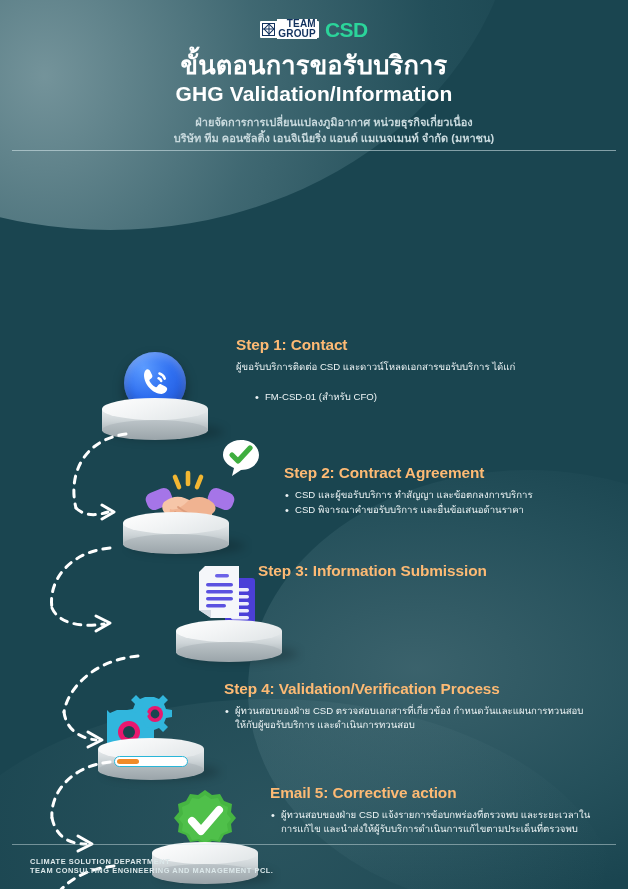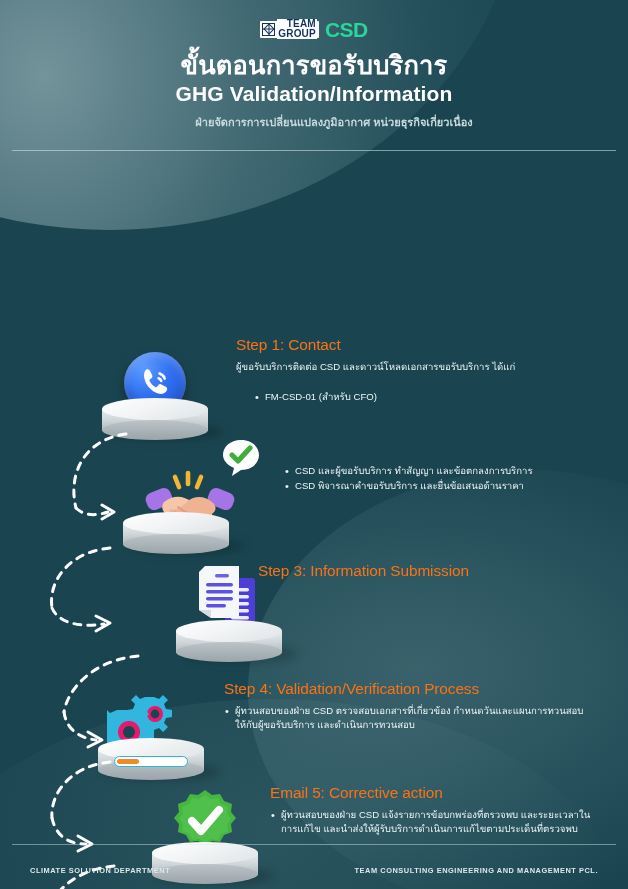--- a/index.html
+++ b/index.html
@@ -180,22 +180,22 @@
   .step-art {
     position: absolute;
     width: 125px;
     height: 108px;
   }
   .step-body {
     position: absolute;
   }
   .step-title {
     font-size: 15.4px;
-    font-weight: 400;
-    color: #f97316;
+    font-weight: 700;
+    color: #fdba74;
     letter-spacing: -.1px;
     margin-bottom: 6px;
   }
   .step-text {
     font-size: 9.6px;
     color: #eef5f6;
     line-height: 1.5;
   }
   .step-text .lead { margin-bottom: 8px; }
   .bullets { list-style: none; }
@@ -323,20 +323,21 @@
     left: 0; right: 0;
     bottom: 14px;
     z-index: 5;
     display: flex;
     justify-content: space-between;
     padding: 0 30px;
     font-size: 7.4px;
     font-weight: 700;
     letter-spacing: .55px;
     color: #dce8ea;
+    flex-direction: column;
   }
 </style>
 </head>
 <body>
 
 <div id="poster">
 
   <div class="bg-glow-topleft"></div>
   <div class="bg-glow-right"></div>
   <div class="bg-glow-bottom"></div>
@@ -354,20 +355,21 @@
         </div>
       </div>
       <div class="logo-csd">CSD</div>
     </div>
 
     <div class="title-th">ขั้นตอนการขอรับบริการ</div>
     <div class="title-en">GHG Validation/Information</div>
 
     <div class="subtitle">
       <div>ฝ่ายจัดการการเปลี่ยนแปลงภูมิอากาศ หน่วยธุรกิจเกี่ยวเนื่อง</div>
+      <div>บริษัท ทีม คอนซัลติ้ง เอนจิเนียริ่ง แอนด์ แมเนจเมนท์ จำกัด (มหาชน)</div>
     </div>
   </div>
   <div class="divider"></div>
 
   <div class="steps">
 
     <div class="step" style="top:178px;">
       <div class="step-art" style="left:92px; top:0;">
         <div class="art-icon icon-phone">
           <svg width="40" height="40" viewBox="0 0 40 40" aria-hidden="true">
@@ -424,20 +426,21 @@
         </div>
         <div class="pedestal" style="left:56px;">
           <div class="shadow"></div>
             <div class="side"></div>
             <div class="top"></div>
             <div class="bot"></div>
         </div>
       </div>
 
       <div class="step-body" style="left:284px; top:22px; width:320px;">
+        <div class="step-title">Step 2: Contract Agreement</div>
         <div class="step-text">
           <ul class="bullets">
             <li>CSD และผู้ขอรับบริการ ทำสัญญา และข้อตกลงการบริการ</li>
             <li>CSD พิจารณาคำขอรับบริการ และยื่นข้อเสนอด้านราคา</li>
           </ul>
         </div>
       </div>
     </div>
 
     <svg class="arrow" style="left:38px; top:392px;" width="112" height="104" viewBox="0 0 112 104">

